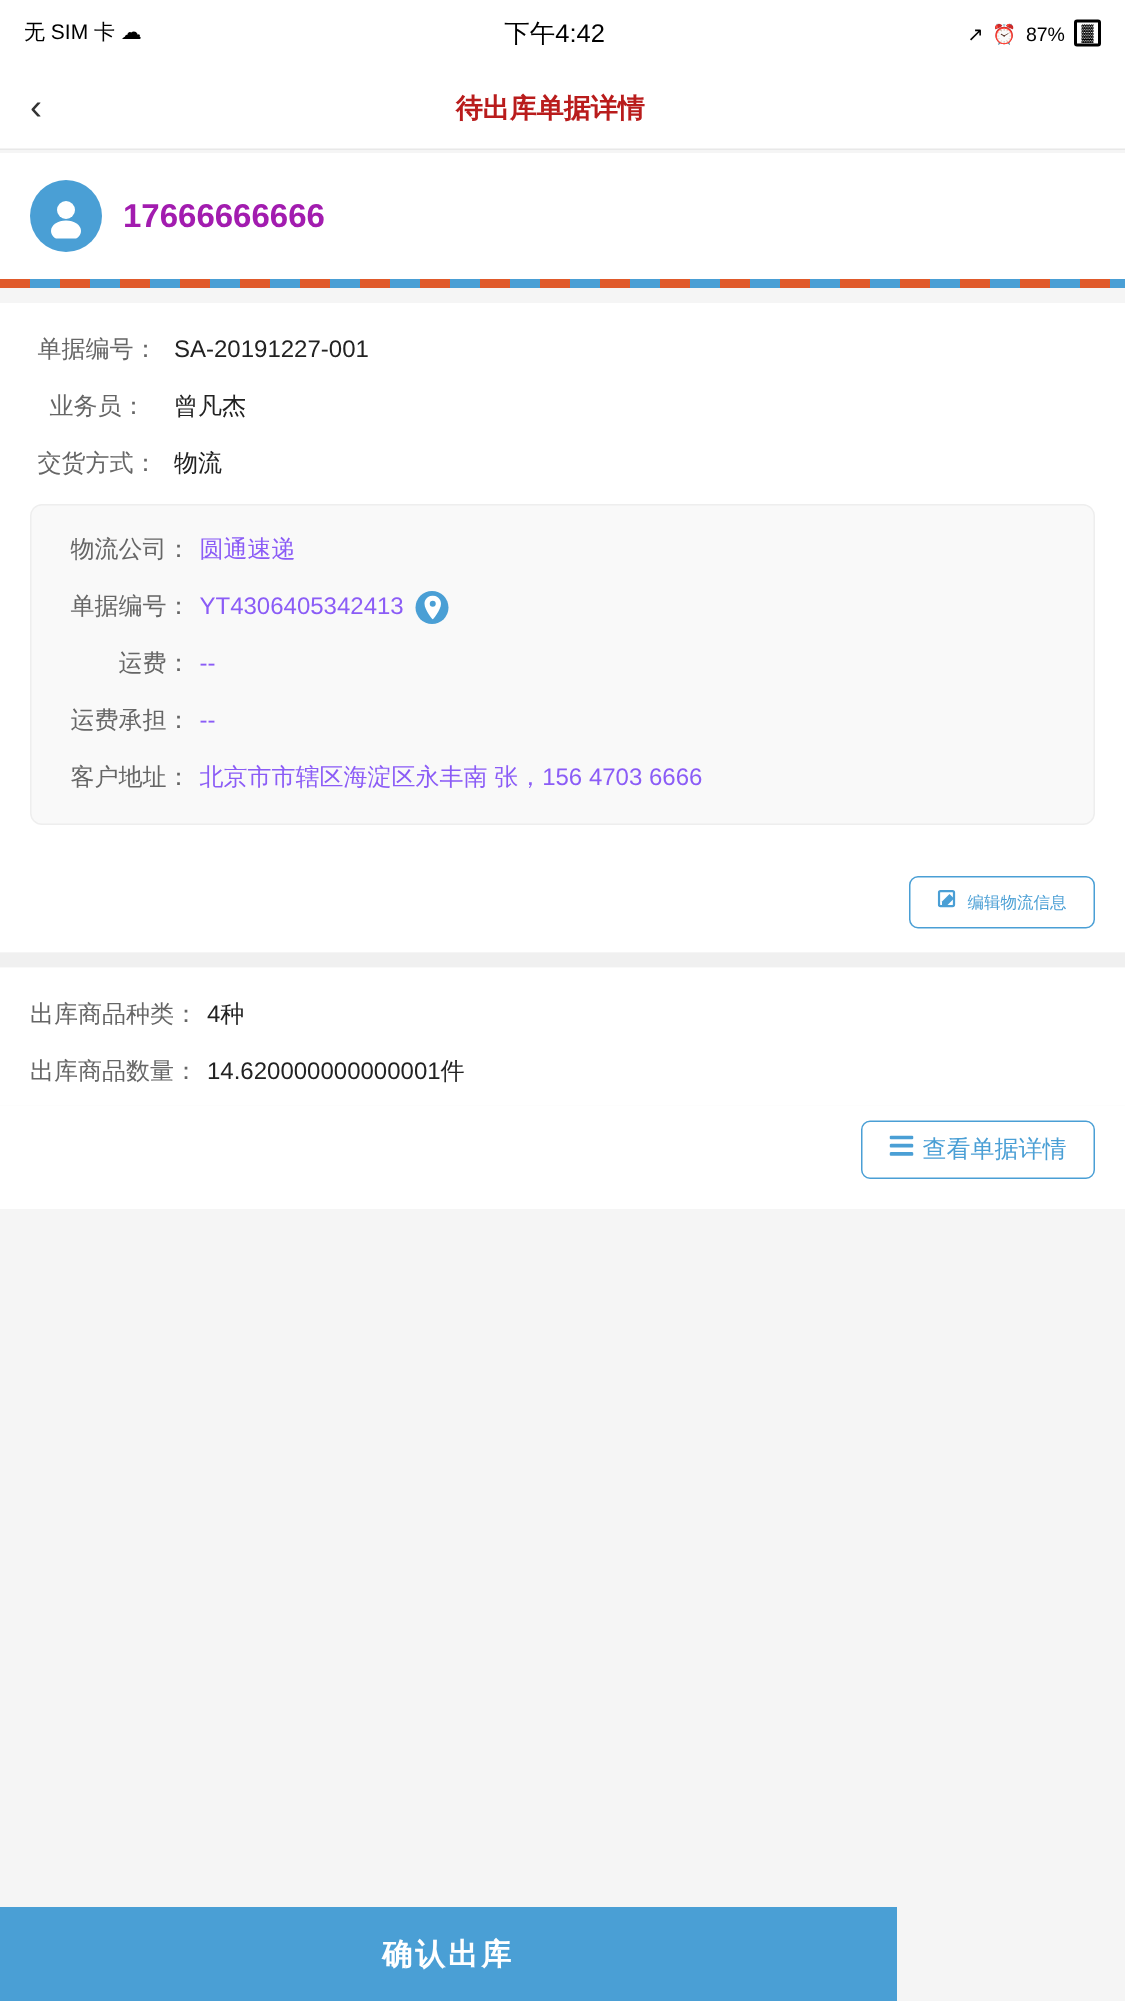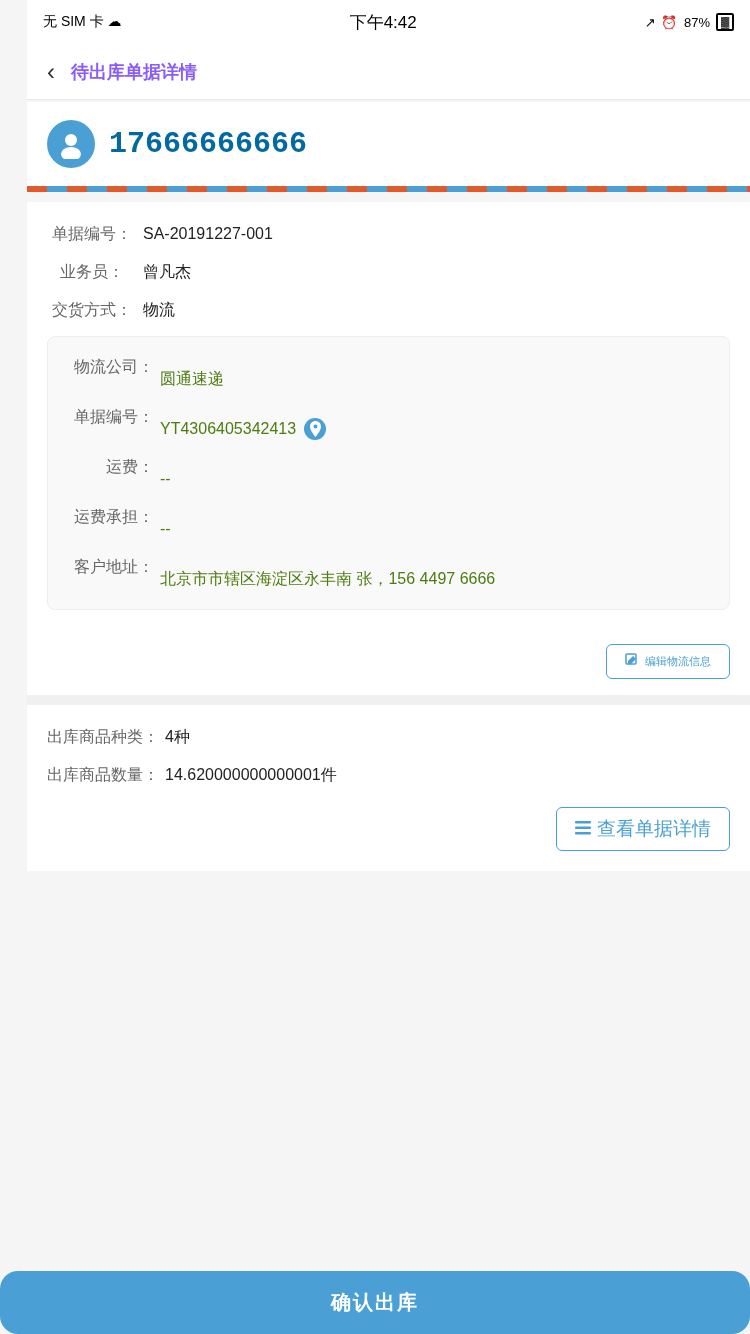--- a/index.html
+++ b/index.html
@@ -37,24 +37,24 @@
       border-bottom: 1px solid #e8e8e8;
     }
     .nav-back {
       font-size: 24px;
       color: #333;
       cursor: pointer;
       margin-right: 16px;
     }
     .nav-title {
       flex: 1;
-      text-align: left;
+      text-align: center;
       font-size: 18px;
       font-weight: 600;
-      color: #8b5cf6;
+      color: #b91c1c;
       margin-right: 40px;
     }
 
     
     .customer-header {
       background: #fff;
       padding: 18px 20px;
       display: flex;
       align-items: center;
       gap: 14px;
@@ -65,24 +65,23 @@
       height: 48px;
       border-radius: 50%;
       background: #4a9fd5;
       display: flex;
       align-items: center;
       justify-content: center;
       flex-shrink: 0;
     }
     .customer-avatar svg { width: 30px; height: 30px; }
     .customer-phone {
-      font-size: 30px;
+      font-size: 22px;
       font-weight: 600;
-      color: #0369a1;
-      font-family: Liberation Mono, monospace;
+      color: #a21caf;
     }
 
     
     .dashed-divider {
       height: 6px;
       background: repeating-linear-gradient(
         90deg,
         #e05a2b 0px, #e05a2b 20px,
         #4a9fd5 20px, #4a9fd5 40px
       );
@@ -133,26 +132,25 @@
     }
     .logistics-row:last-child { margin-bottom: 0; }
     .logistics-label {
       color: #666;
       min-width: 90px;
       text-align: right;
       margin-right: 6px;
       flex-shrink: 0;
     }
     .logistics-value {
-      color: #4d7c0f;
+      color: #8b5cf6;
       flex: 1;
       display: flex;
       align-items: center;
       gap: 8px;
-      margin-top: 12px;
     }
     .tracking-icon {
       width: 22px;
       height: 22px;
       background: #4a9fd5;
       border-radius: 50%;
       display: inline-flex;
       align-items: center;
       justify-content: center;
       flex-shrink: 0;
@@ -197,60 +195,58 @@
       justify-content: flex-end;
       padding: 10px 20px 20px;
       background: #fff;
     }
     .btn-view {
       border: 1px solid #4a9fd5;
       color: #4a9fd5;
       background: #fff;
       border-radius: 6px;
       padding: 8px 18px;
-      font-size: 19px;
+      font-size: 16px;
       cursor: pointer;
       display: flex;
       align-items: center;
       gap: 6px;
     }
 
     
     .empty-space {
       background: #f5f5f5;
       flex: 1;
       min-height: 180px;
     }
 
     
     .bottom-btn-area {
       position: fixed;
       bottom: 0;
       left: 0;
-      width: 750px;
+      width: 598px;
       background: #4a9fd5;
       padding: 18px 0;
       text-align: center;
-      border-radius: 18px;
     }
     .confirm-btn {
       background: transparent;
       border: none;
       color: #fff;
       font-size: 20px;
       font-weight: 600;
       cursor: pointer;
       width: 100%;
       letter-spacing: 2px;
     }
 
     
     .page-content {
       padding-bottom: 70px;
-      padding-left: 27px;
     }
   </style>
 </head>
 <body>
 
 <div class="page-content">
 
   <div class="status-bar">
     <div class="status-left">
       <span>无 SIM 卡 ☁</span>
@@ -314,21 +310,21 @@
       <div class="logistics-row">
         <span class="logistics-label">运费：</span>
         <span class="logistics-value">--</span>
       </div>
       <div class="logistics-row">
         <span class="logistics-label">运费承担：</span>
         <span class="logistics-value">--</span>
       </div>
       <div class="logistics-row">
         <span class="logistics-label">客户地址：</span>
-        <span class="logistics-value">北京市市辖区海淀区永丰南  张，156 4497 6666</span>
+        <span class="logistics-value">北京市市辖区海淀区永丰南  张，156 4703 6666</span>
       </div>
     </div>
   </div>
 
   <div class="edit-logistics-btn">
     <button class="btn-outline">
       <span style="font-size:14px;">
         <svg width="14" height="14" viewBox="0 0 14 14" fill="#4a9fd5">
           <rect x="1" y="1" width="10" height="10" rx="1" ry="1" fill="none" stroke="#4a9fd5" stroke-width="1.5"></rect>
           <path d="M8 3l3 3-5 5H3V8l5-5z" fill="#4a9fd5"></path>

